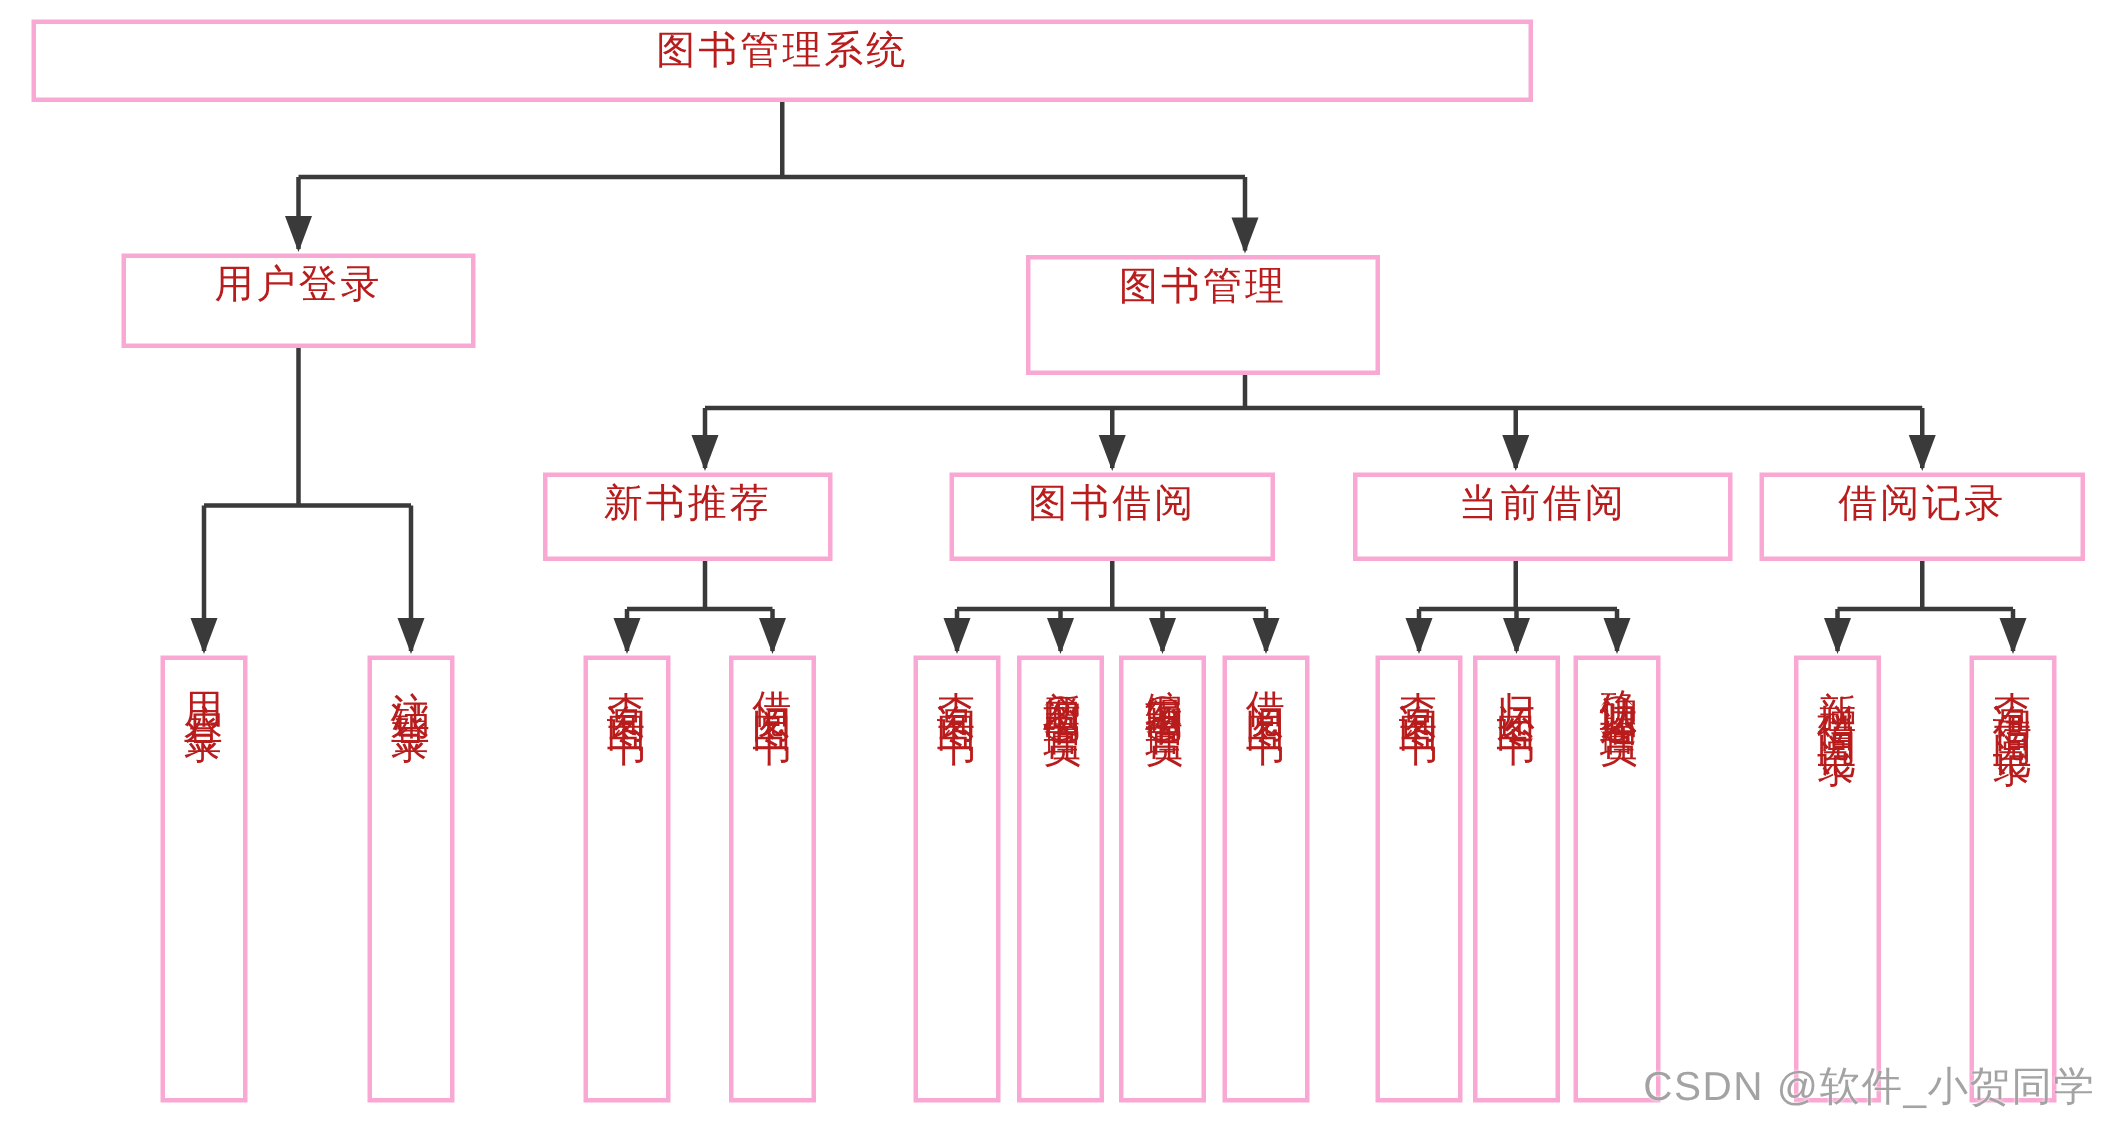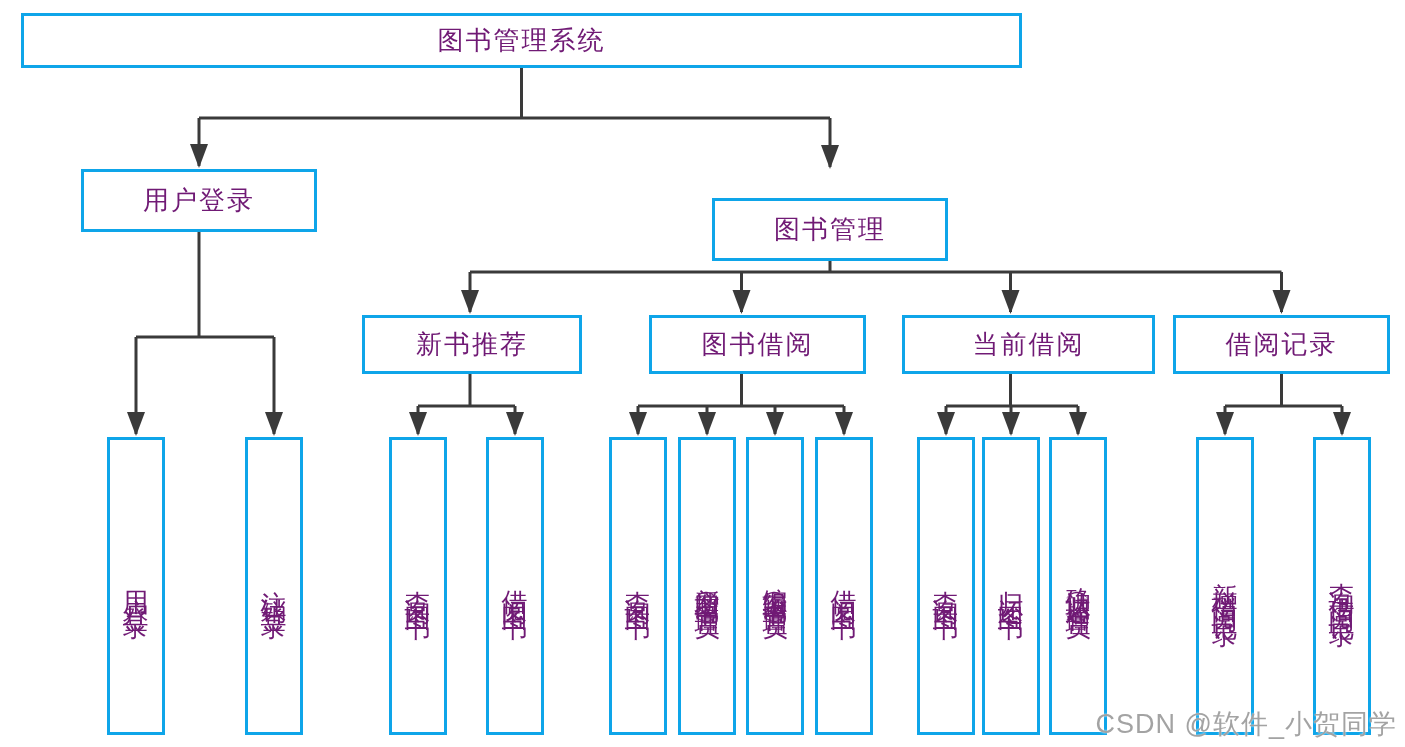--- a/index.html
+++ b/index.html
@@ -9,24 +9,24 @@
     background:#ffffff;
     font-family:"Liberation Sans","DejaVu Sans",sans-serif;
     overflow:hidden;
   }
   #wires { position:absolute; left:0; top:0; width:1405px; height:747px; }
   .wire  { stroke:#3a3a3a; stroke-width:3; fill:none; }
   .arrow { fill:#3a3a3a; stroke:none; }
   .node {
     position:absolute;
     box-sizing:border-box;
-    border:3px solid #0ea5e9;
+    border:3px solid #f9a8d4;
     background:#ffffff;
-    display:flex; align-items:center; justify-content:center;
-    color:#701a75;
+    display:flex; justify-content:center;
+    color:#b91c1c;
   }
   .h-node { font-size:26px; letter-spacing:2px; white-space:nowrap; }
   .v-node span {
     writing-mode:vertical-rl;
     font-size:26px;
     letter-spacing:8px;
     line-height:1;
   }
   .v-node span.long { letter-spacing:4px; font-size:25px; }
   #watermark {
@@ -88,28 +88,28 @@
     </g>
   </svg>
 
   <div class="node h-node" style="left:21px; top:13px; width:1001px; height:55px;">
     <span>图书管理系统</span>
   </div>
 
   <div class="node h-node" style="left:81px; top:169px; width:236px; height:63px;">
     <span>用户登录</span>
   </div>
-  <div class="node h-node" style="left:712px; top:170px; width:236px; height:63px;margin-top:28px;">
+  <div class="node h-node" style="left:684px; top:170px; width:236px; height:80px;">
     <span>图书管理</span>
   </div>
 
-  <div class="node h-node" style="left:362px; top:315px; width:220px; height:59px;">
+  <div class="node h-node" style="left:362px; top:315px; width:193px; height:59px;">
     <span>新书推荐</span>
   </div>
-  <div class="node h-node" style="left:633px; top:315px; width:217px; height:59px;margin-left:16px;">
+  <div class="node h-node" style="left:633px; top:315px; width:217px; height:59px;">
     <span>图书借阅</span>
   </div>
   <div class="node h-node" style="left:902px; top:315px; width:253px; height:59px;">
     <span>当前借阅</span>
   </div>
   <div class="node h-node" style="left:1173px; top:315px; width:217px; height:59px;">
     <span>借阅记录</span>
   </div>
 
   <div class="node v-node" style="left:107px; top:437px; width:58px; height:298px;">

